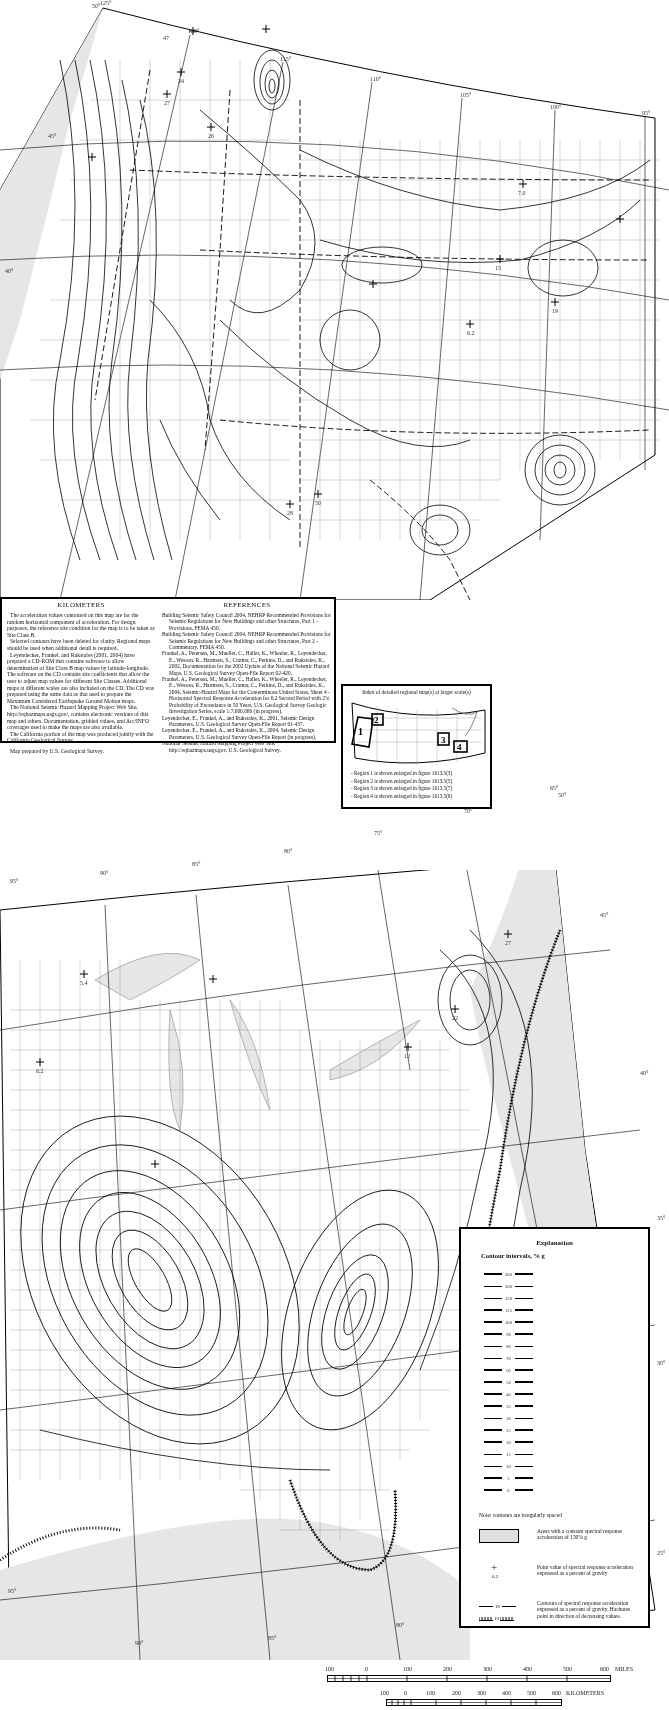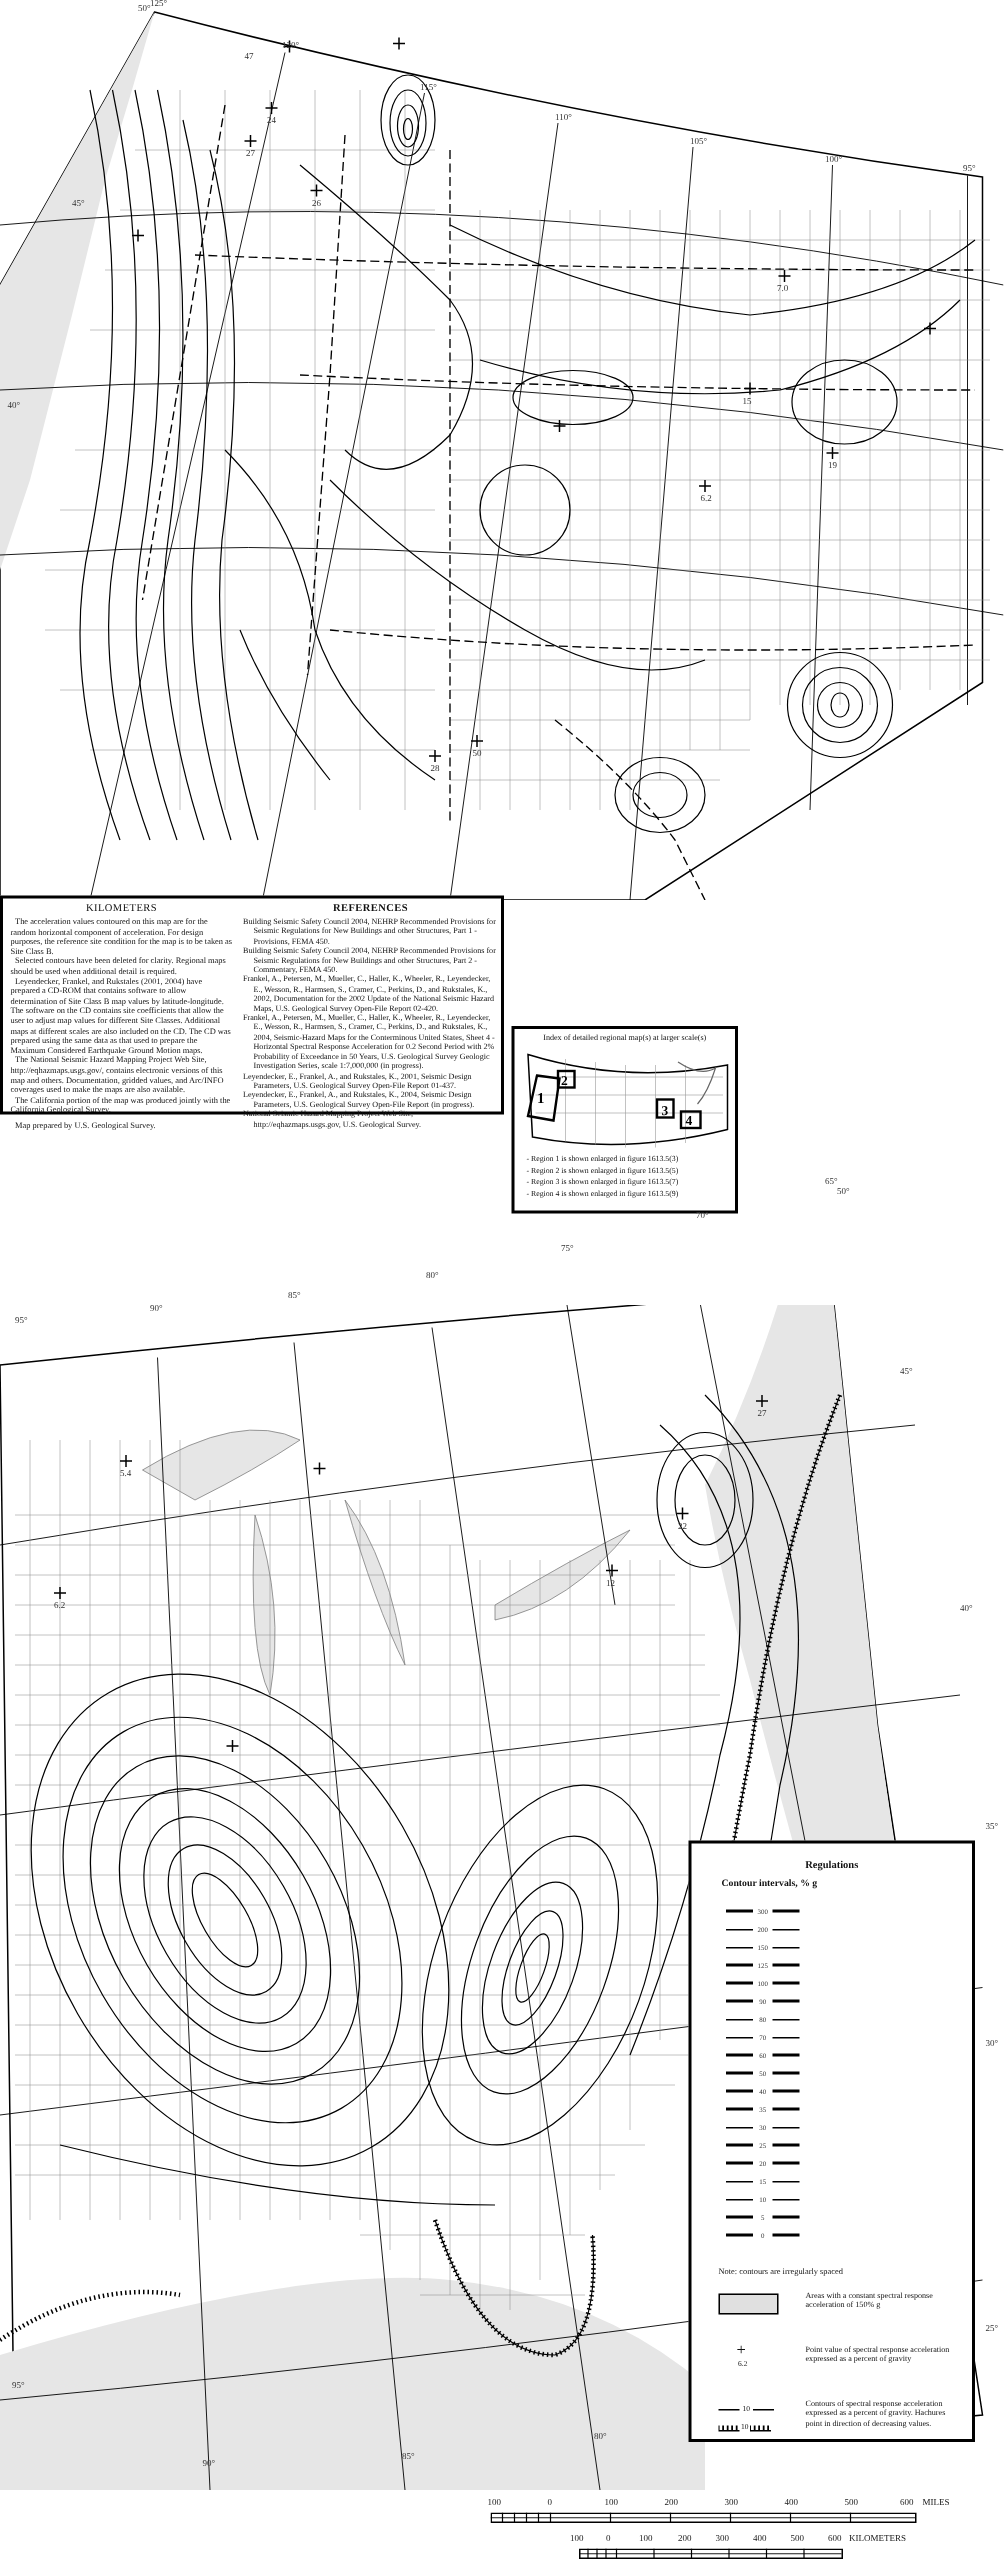--- a/index.html
+++ b/index.html
@@ -2,21 +2,21 @@
 <html><head>
 <meta charset="utf-8">
 <style>
   html,body{margin:0;padding:0;background:#fff;}
   body{width:669px;height:1710px;position:relative;overflow:hidden;font-family:"Liberation Serif","DejaVu Serif",serif;color:#111;}
   .abs{position:absolute;}
   svg{position:absolute;left:0;top:0;}
   .tick{position:absolute;font-size:6px;color:#333;}
   .box{position:absolute;background:#fff;border:2px solid #000;box-sizing:border-box;}
   .disc-title,.ref-title{font-size:7px;text-align:center;letter-spacing:.3px;}
-  .ref-title{font-weight:bold;}
+  .ref-title{font-weight:normal;}
   .para{font-size:5.6px;line-height:6.6px;margin:0 0 0 0;text-indent:3px;}
   .ref{font-size:5.4px;line-height:6.4px;padding-left:7px;text-indent:-7px;margin:0;}
   .idx-title{font-size:5.4px;text-align:center;margin-top:3px;}
   .idx-note{font-size:5.2px;line-height:7.6px;padding-left:6px;}
   .exp-title{font-size:7px;font-weight:bold;text-align:center;}
   .exp-sub{font-size:6.5px;font-weight:bold;}
   .ci-row{position:absolute;left:23px;height:8px;display:flex;align-items:center;font-size:4.6px;color:#333;}
   .ci-line{width:18px;background:#000;}
   .ci-val{width:13px;text-align:center;}
   .legend-text{position:absolute;font-size:5.4px;line-height:6.4px;}
@@ -266,21 +266,21 @@
   <span class="tick" style="left:396px;top:752px;">80°</span>
   <span class="tick" style="left:524px;top:745px;">75°</span>
   <span class="tick" style="left:80px;top:110px;">5.4</span>
   <span class="tick" style="left:36px;top:198px;">6.2</span>
   <span class="tick" style="left:505px;top:70px;">27</span>
   <span class="tick" style="left:404px;top:183px;">12</span>
   <span class="tick" style="left:452px;top:145px;">22</span>
 </div>
 
 <div class="box" style="left:459px;top:1227px;width:191px;height:401px;border-width:2px;">
-  <div class="exp-title" style="margin-top:10px;">Regulations</div>
+  <div class="exp-title" style="margin-top:10px;">Explanation</div>
   <div class="exp-sub" style="margin:5px 0 0 20px;">Contour intervals, % g</div>
 
   <div class="ci-row" style="top:41px;">
       <span class="ci-line" style="height:2px"></span>
       <span class="ci-val">300</span>
       <span class="ci-line" style="height:2px"></span>
     </div>
   <div class="ci-row" style="top:53px;">
       <span class="ci-line" style="height:1px"></span>
       <span class="ci-val">200</span>

